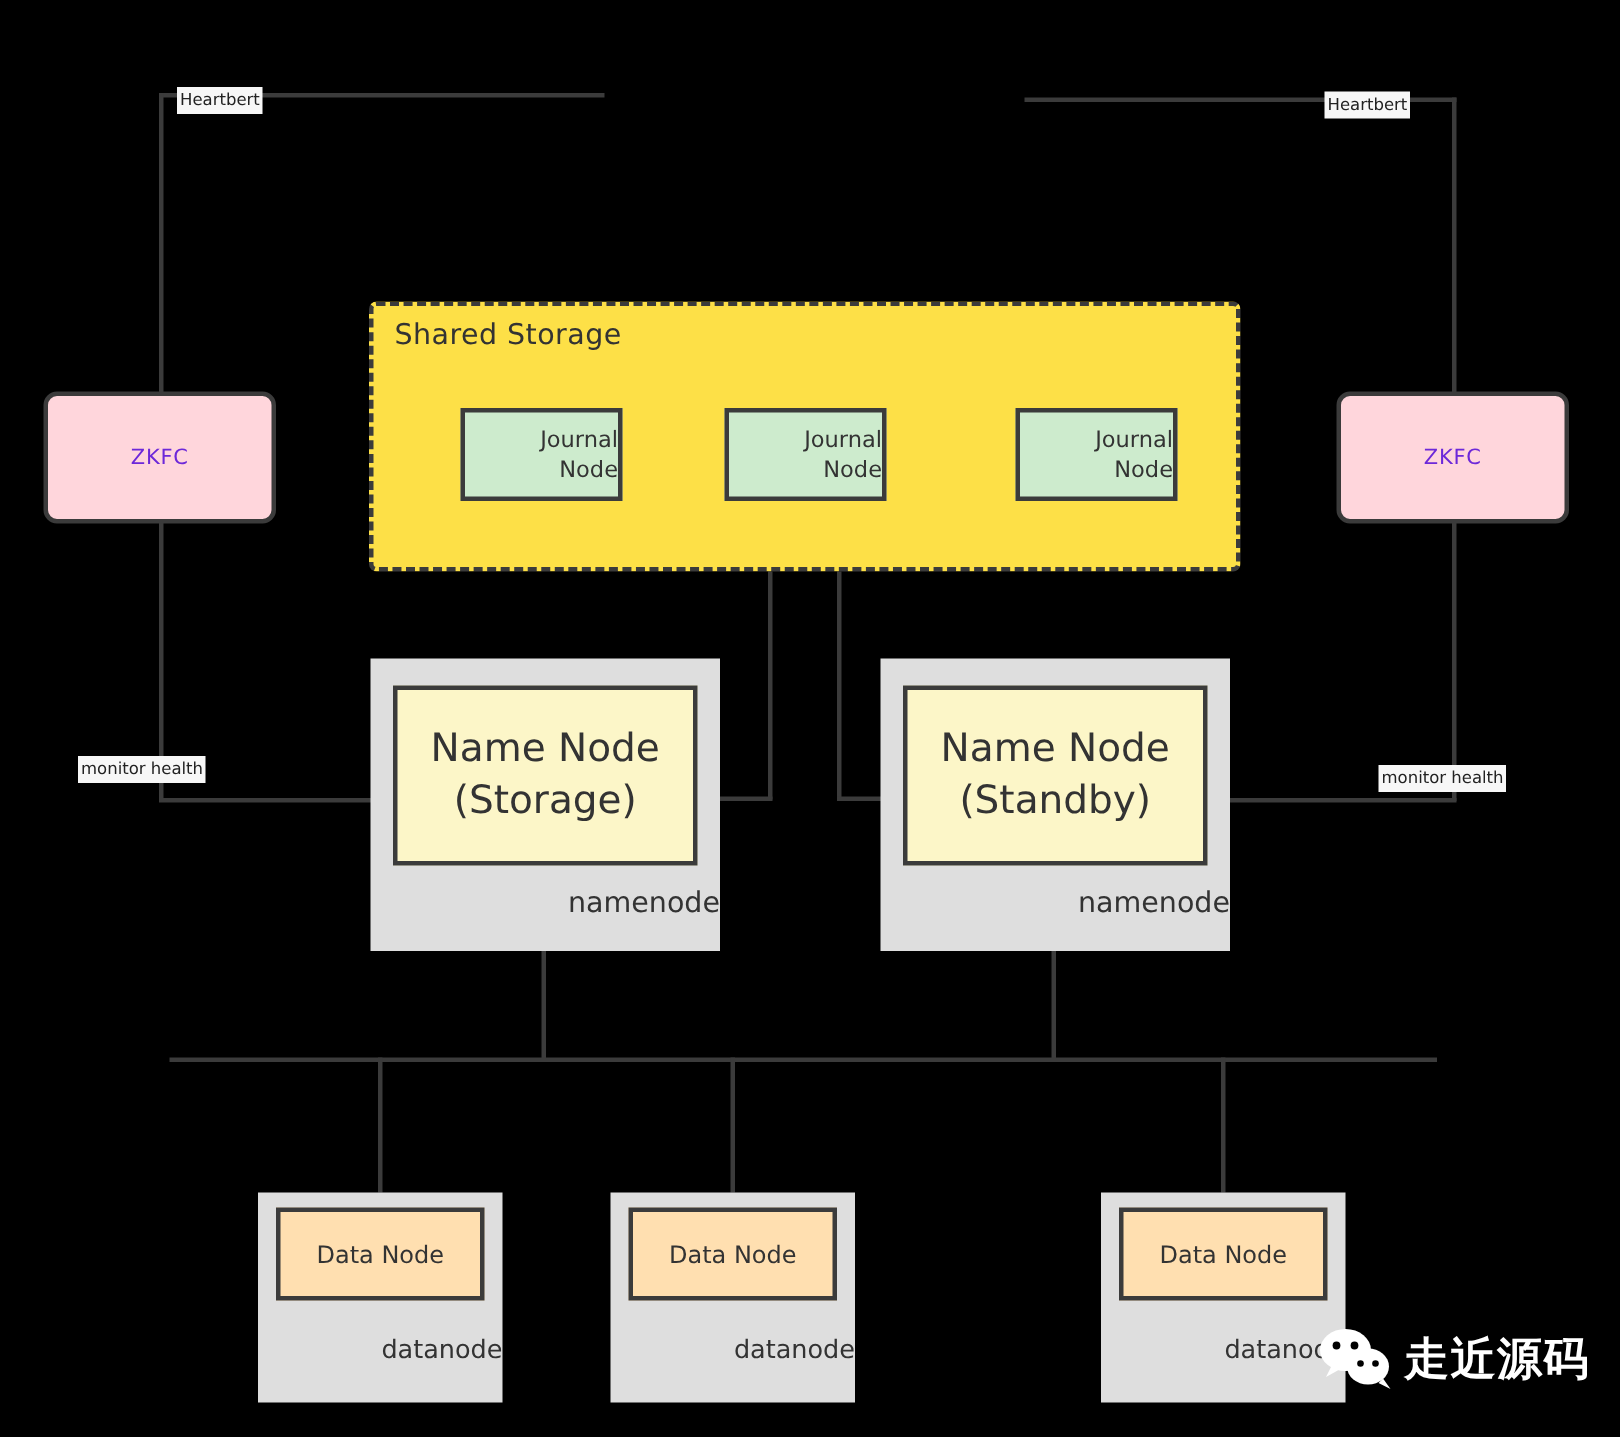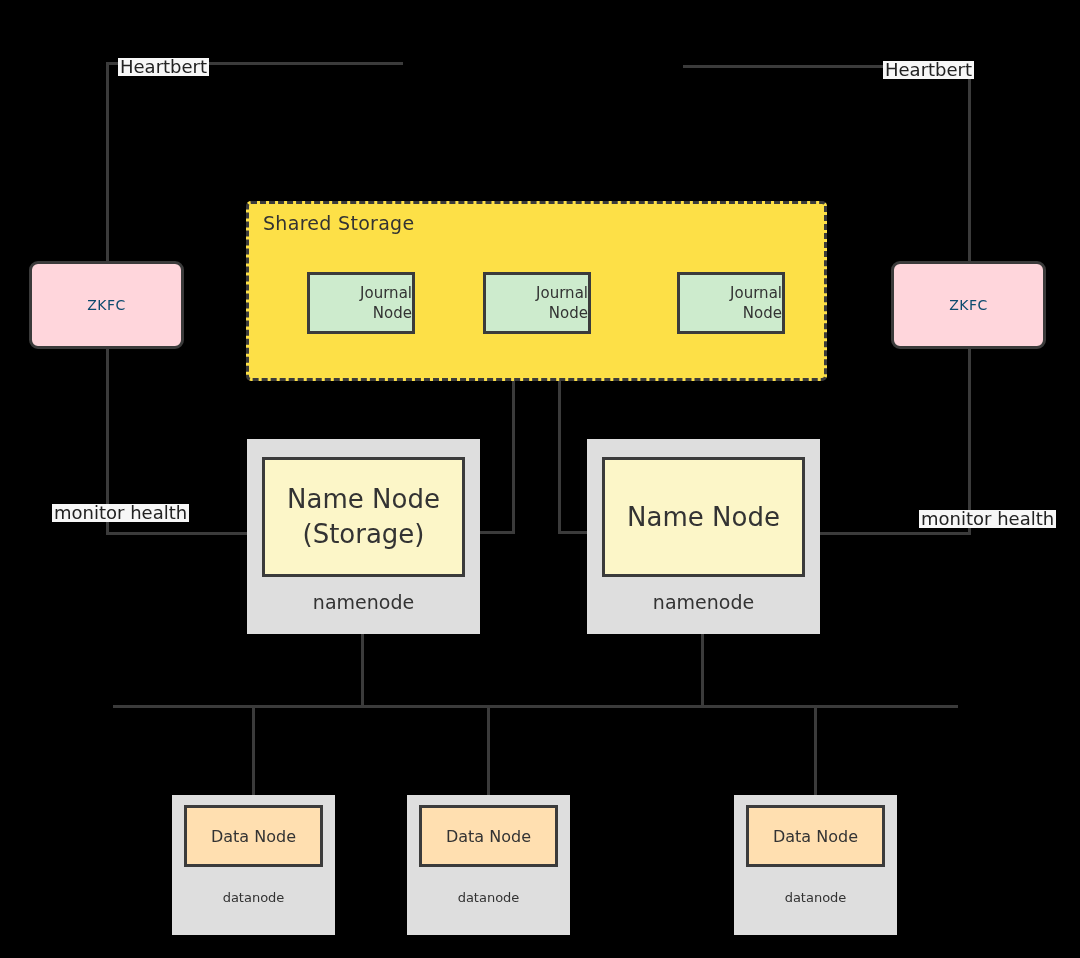--- a/index.html
+++ b/index.html
@@ -43,40 +43,40 @@
     font-size: 25px;
     color: #333333;
     letter-spacing: .4px;
   }
 
   
   .edge-label {
     position: absolute;
     background: #f7f7f7;
     color: #222222;
-    font-size: 18px;
+    font-size: 11px;
     line-height: 16px;
     padding: 1px 2px;
     white-space: nowrap;
     font-family: "DejaVu Sans", sans-serif;
   }
 
   
   .zkfc {
     position: absolute;
     width: 155px;
     height: 88px;
     background: #ffd6dc;
     border: 3px solid #3b3b3b;
     border-radius: 9px;
     display: flex;
     align-items: center;
     justify-content: center;
     font-size: 14px;
-    color: #0c4a6e;
+    color: #6d28d9;
     letter-spacing: .5px;
     box-sizing: border-box;
   }
 
   
   .shared-storage {
     position: absolute;
     left: 246px;
     top: 201px;
     width: 581px;
@@ -134,21 +134,21 @@
     font-size: 26px;
     line-height: 35px;
     color: #333333;
     box-sizing: border-box;
     text-align: center;
   }
   .group-caption {
     position: absolute;
     left: 0;
     width: 100%;
-    text-align: center;
+    text-align: right;
     font-size: 19px;
     color: #333333;
   }
   .nn-caption { top: 152px; }
 
   
   .dn-group { width: 163px; height: 140px; }
   .dn-inner {
     position: absolute;
     left: 12px;
@@ -158,21 +158,21 @@
     background: #ffdfb0;
     border: 3px solid #3b3b3b;
     display: flex;
     align-items: center;
     justify-content: center;
     font-size: 16px;
     color: #333333;
     box-sizing: border-box;
     text-align: center;
   }
-  .dn-caption { top: 95px; font-size: 13px; }
+  .dn-caption { top: 95px; font-size: 17px; }
 
   
   .watermark {
     position: absolute;
     left: 878px;
     top: 884px;
     display: flex;
     align-items: center;
     gap: 6px;
   }
@@ -250,20 +250,21 @@
     <div class="nn-inner">
       <span>Name Node</span>
       <span>(Storage)</span>
     </div>
     <div class="group-caption nn-caption">namenode</div>
   </div>
 
   <div class="node-group nn-group" style="left:587px; top:439px;">
     <div class="nn-inner">
       <span>Name Node</span>
+      <span>(Standby)</span>
     </div>
     <div class="group-caption nn-caption">namenode</div>
   </div>
 
   <div class="node-group dn-group" style="left:172px; top:795px;">
     <div class="dn-inner">
       <span>Data Node</span>
     </div>
     <div class="group-caption dn-caption">datanode</div>
   </div>
@@ -275,14 +276,27 @@
     <div class="group-caption dn-caption">datanode</div>
   </div>
 
   <div class="node-group dn-group" style="left:734px; top:795px;">
     <div class="dn-inner">
       <span>Data Node</span>
     </div>
     <div class="group-caption dn-caption">datanode</div>
   </div>
 
+  <div class="watermark">
+    <svg width="52" height="44" viewBox="0 0 52 44">
+      <ellipse cx="19" cy="16" rx="17" ry="14" fill="#ffffff"></ellipse>
+      <path d="M10,26 L6,34 L15,29 Z" fill="#ffffff"></path>
+      <circle cx="13" cy="13" r="2.6" fill="#000000"></circle>
+      <circle cx="25" cy="13" r="2.6" fill="#000000"></circle>
+      <ellipse cx="34" cy="27" rx="14" ry="12" fill="#ffffff"></ellipse>
+      <path d="M44,35 L49,42 L41,38 Z" fill="#ffffff"></path>
+      <circle cx="29" cy="25" r="2.2" fill="#000000"></circle>
+      <circle cx="39" cy="25" r="2.2" fill="#000000"></circle>
+    </svg>
+    <span class="wm-text">走近源码</span>
+  </div>
 
 </div>
 
 </body></html>

